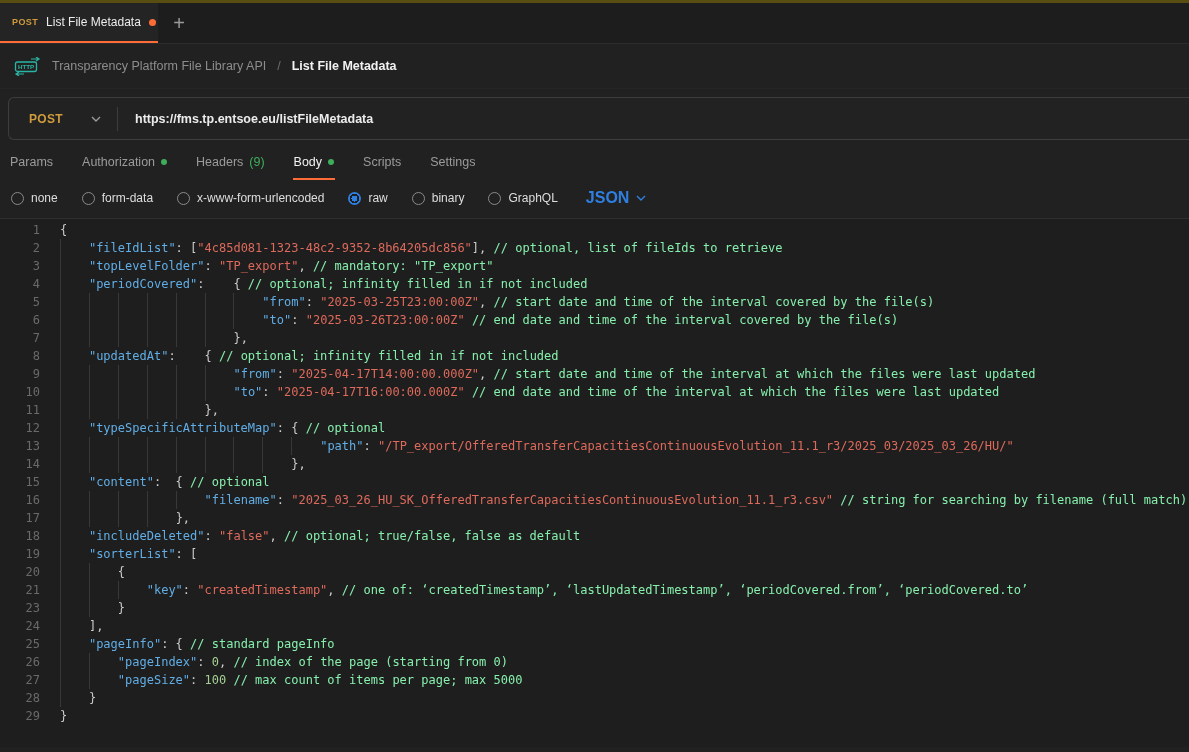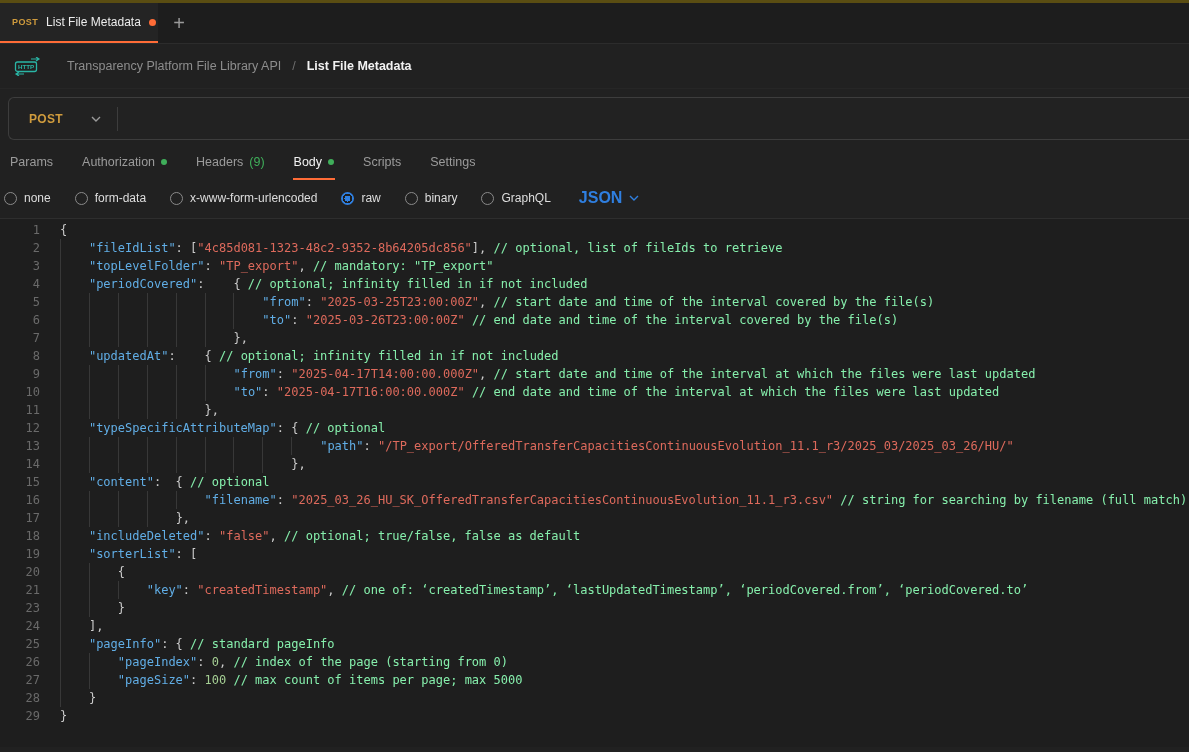--- a/index.html
+++ b/index.html
@@ -11,40 +11,40 @@
   
   .tabbar { height:41px; background:#1d1d1d; border-bottom:1px solid #2c2c2c; display:flex; align-items:stretch; }
   .req-tab { width:158px; background:#242424; display:flex; align-items:center; gap:8px; padding:0 12px; border-bottom:2px solid #ff6c37; cursor:pointer; }
   .req-tab .tab-method { font-size:9px; font-weight:700; color:#cf9b3d; letter-spacing:.4px; }
   .req-tab .tab-title { font-size:12px; color:#ececec; white-space:nowrap; }
   .unsaved-dot { width:7px; height:7px; border-radius:50%; background:#ff6c37; flex:none; }
   .plus-btn { width:42px; display:flex; align-items:center; justify-content:center; color:#9a9a9a; font-size:20px; font-weight:400; cursor:pointer; }
 
   
   .breadcrumb-row { height:45px; display:flex; align-items:center; gap:11px; padding:0 14px; border-bottom:1px solid #262626; }
-  .bc-collection { font-size:12.5px; color:#8d8d8d; cursor:pointer;margin-left:15px; }
+  .bc-collection { font-size:12.5px; color:#8d8d8d; cursor:pointer; }
   .bc-sep { font-size:12.5px; color:#6e6e6e; }
   .bc-current { font-size:12.5px; color:#f2f2f2; font-weight:700; }
 
   
   .request-row { margin:8px 0 0 8px; height:43px; border:1px solid #3d3d3d; border-right:none; border-radius:6px 0 0 6px; display:flex; align-items:center; background:#222222; }
   .method-box { width:108px; padding-left:20px; display:flex; align-items:center; justify-content:space-between; padding-right:16px; cursor:pointer; }
   .method-label { font-size:12px; font-weight:700; color:#cf9b3d; letter-spacing:.3px; }
   .vdiv { width:1px; height:24px; background:#3d3d3d; }
   .url-input { flex:1; background:transparent; border:none; outline:none; color:#ececec; font-size:12.5px; font-weight:600; padding-left:17px; font-family:"Liberation Sans", sans-serif; }
 
   
   .req-tabs { display:flex; gap:27px; margin-left:9px; margin-top:9px;align-items:flex-end; }
   .rtab { display:flex; align-items:center; gap:6px; font-size:12.5px; color:#9b9b9b; padding:6px 1px 9px; border-bottom:2px solid transparent; cursor:pointer; }
   .rtab.active { color:#f2f2f2; border-bottom-color:#ff6c37; }
   .rtab .gdot { width:6px; height:6px; border-radius:50%; background:#3fae5a; }
   .rtab .count { color:#3fae5a; }
 
   
-  .body-type-row { display:flex; align-items:center; gap:24px; padding:9px 0 11px 4px; }
+  .body-type-row { display:flex; align-items:center; gap:24px; padding:9px 0 11px 11px; }
   .bt-item { display:flex; align-items:center; gap:7px; font-size:12px; color:#dedede; cursor:pointer; }
   .radio { width:13px; height:13px; border-radius:50%; border:1px solid #8a8a8a; flex:none; }
   .bt-item.selected .radio { border:none; background:radial-gradient(circle at center, #2f7fe0 0 3px, #1d1d1d 3px 4.5px, #2f7fe0 4.5px 7px); }
   .lang-select { display:flex; align-items:center; gap:7px; margin-left:4px; cursor:pointer; }
   .lang-label { color:#2f7fe0; font-size:16px; font-weight:700; }
 
   
   .editor { border-top:1px solid #2e2e2e; background:#1e1e1e; height:529px; overflow:hidden; font-family:"DejaVu Sans Mono", monospace; font-size:12px; line-height:18px; padding-top:2px; }
   .cl { display:flex; height:18px; white-space:pre; }
   .ln { width:40px; flex:none; text-align:right; color:#6a6a6a; user-select:none; }
@@ -90,20 +90,21 @@
   </div>
 
   <div class="request-row">
     <div class="method-box">
       <span class="method-label">POST</span>
       <svg class="chev" width="10" height="6" viewBox="0 0 10 6">
         <path d="M1 1 l4 4 l4 -4" fill="none" stroke="#9a9a9a" stroke-width="1.4"></path>
       </svg>
     </div>
     <div class="vdiv"></div>
+    <input class="url-input" type="text" spellcheck="false" value="https://fms.tp.entsoe.eu/listFileMetadata" style="">
   </div>
 
   <div class="req-tabs">
       <div class="rtab">
         <span>Params</span>
       </div>
       <div class="rtab">
         <span>Authorization</span>
         <span class="gdot"></span>
       </div>

